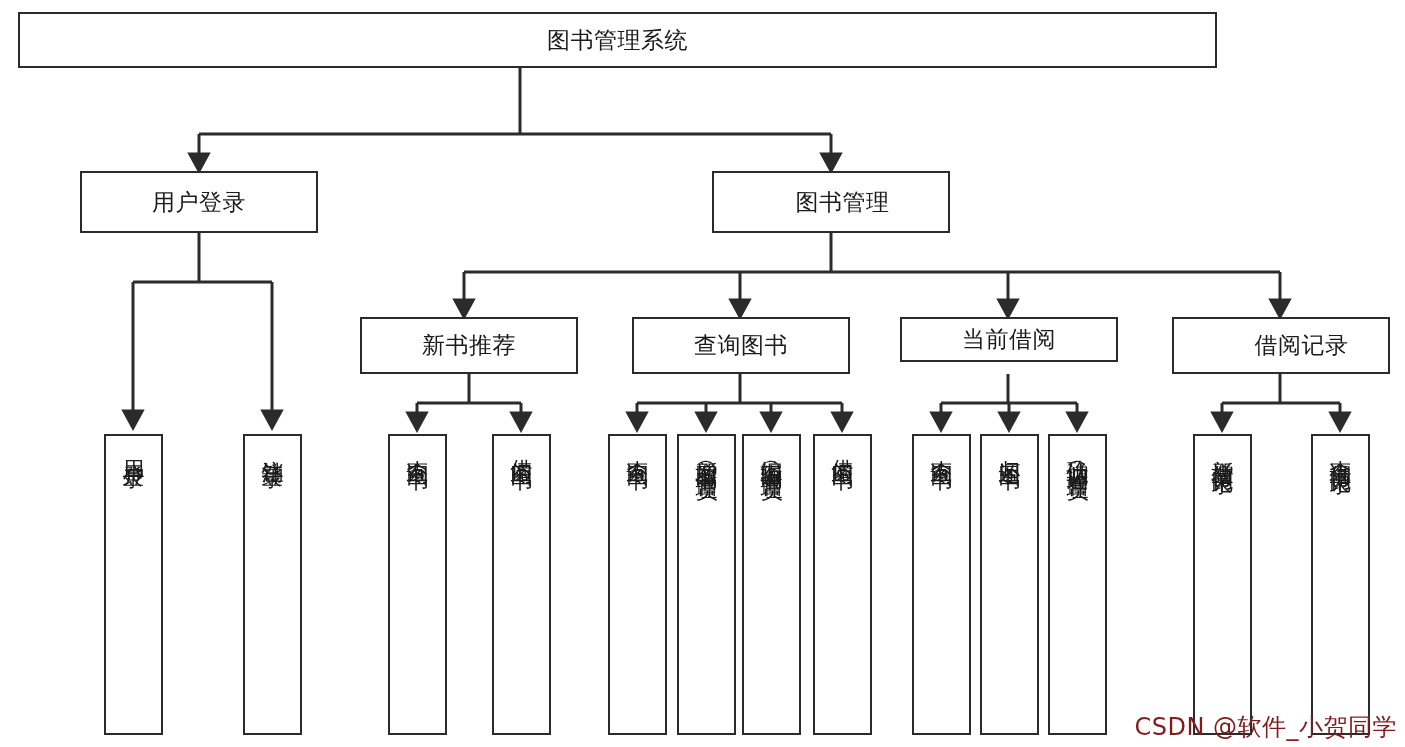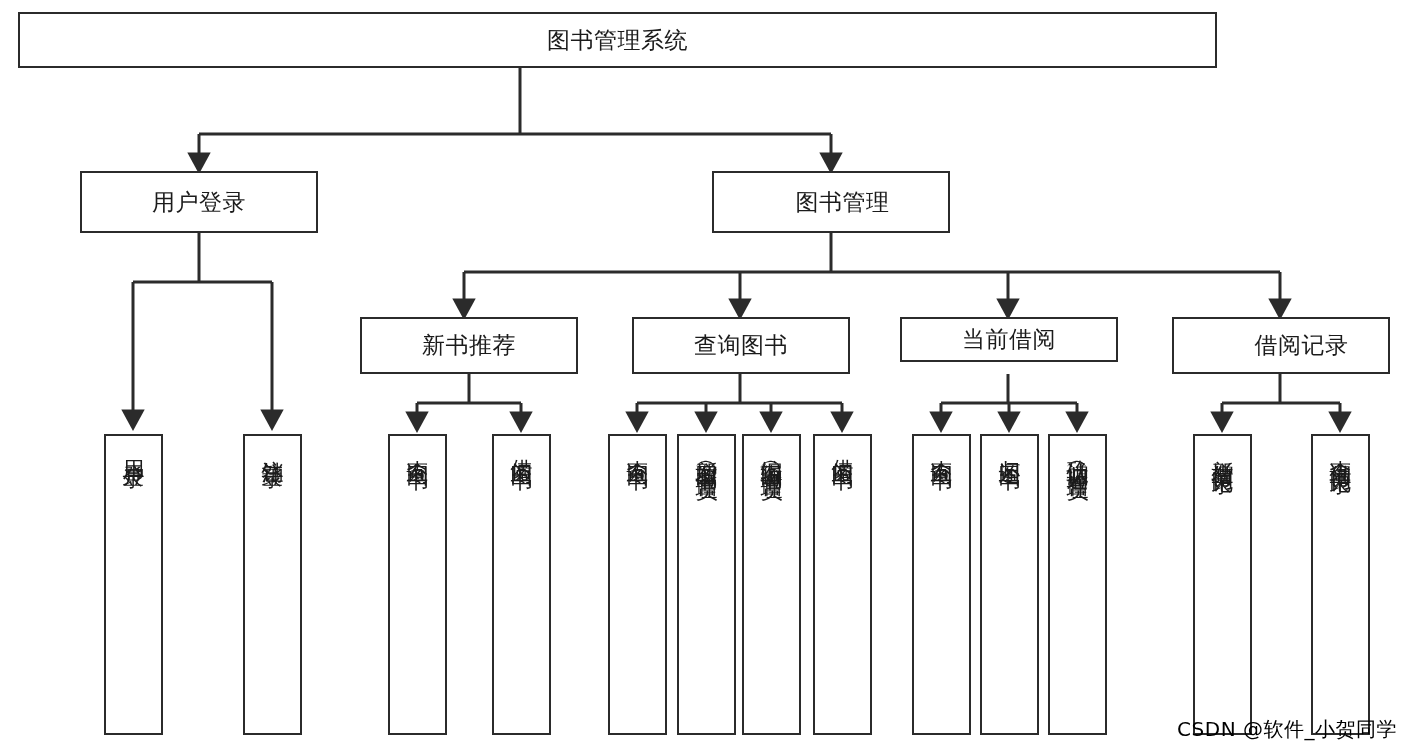--- a/index.html
+++ b/index.html
@@ -60,22 +60,22 @@
     text-orientation: upright;
     font-size: 22px;
     letter-spacing: 3px;
     white-space: nowrap;
     line-height: 1;
   }
   #watermark {
     position: absolute;
     right: 8px;
     bottom: 4px;
-    font-size: 20px;
-    color: #000000;
+    font-size: 24px;
+    color: #7f1d1d;
     letter-spacing: 0.5px;
     z-index: 6;
     white-space: nowrap;
     font-family: "DejaVu Sans", "Liberation Sans", sans-serif;
   }
 </style>
 </head>
 <body>
 
 <div id="diagram-root">

